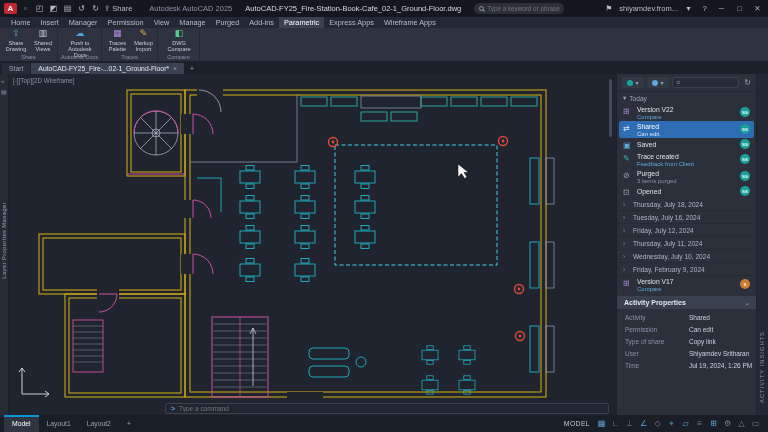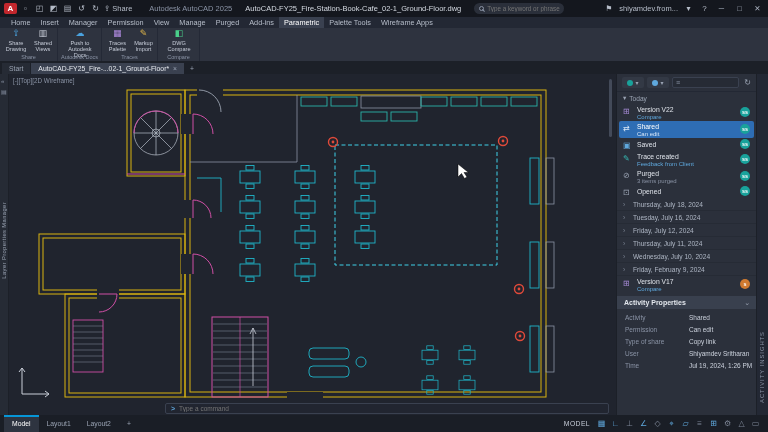--- a/index.html
+++ b/index.html
@@ -132,21 +132,21 @@
   <div id="menubar">
     <span class="menu-item">Home</span>
     <span class="menu-item">Insert</span>
     <span class="menu-item">Manager</span>
     <span class="menu-item">Permission</span>
     <span class="menu-item">View</span>
     <span class="menu-item">Manage</span>
     <span class="menu-item">Purged</span>
     <span class="menu-item">Add-ins</span>
     <span class="menu-item active">Parametric</span>
-    <span class="menu-item">Palette Tools</span>
+    <span class="menu-item">Express Apps</span>
     <span class="menu-item">Wireframe Apps</span>
   </div>
 
   <div id="ribbon">
     <div class="rgroup" style="left:0;width:58px">
       <div class="rbtn" style="left:3px;width:26px">
         <span class="ricon" style="color:#4aa3e0">⇪</span>
         <span>Share Drawing</span>
       </div>
       <div class="rbtn" style="left:30px;width:26px">

